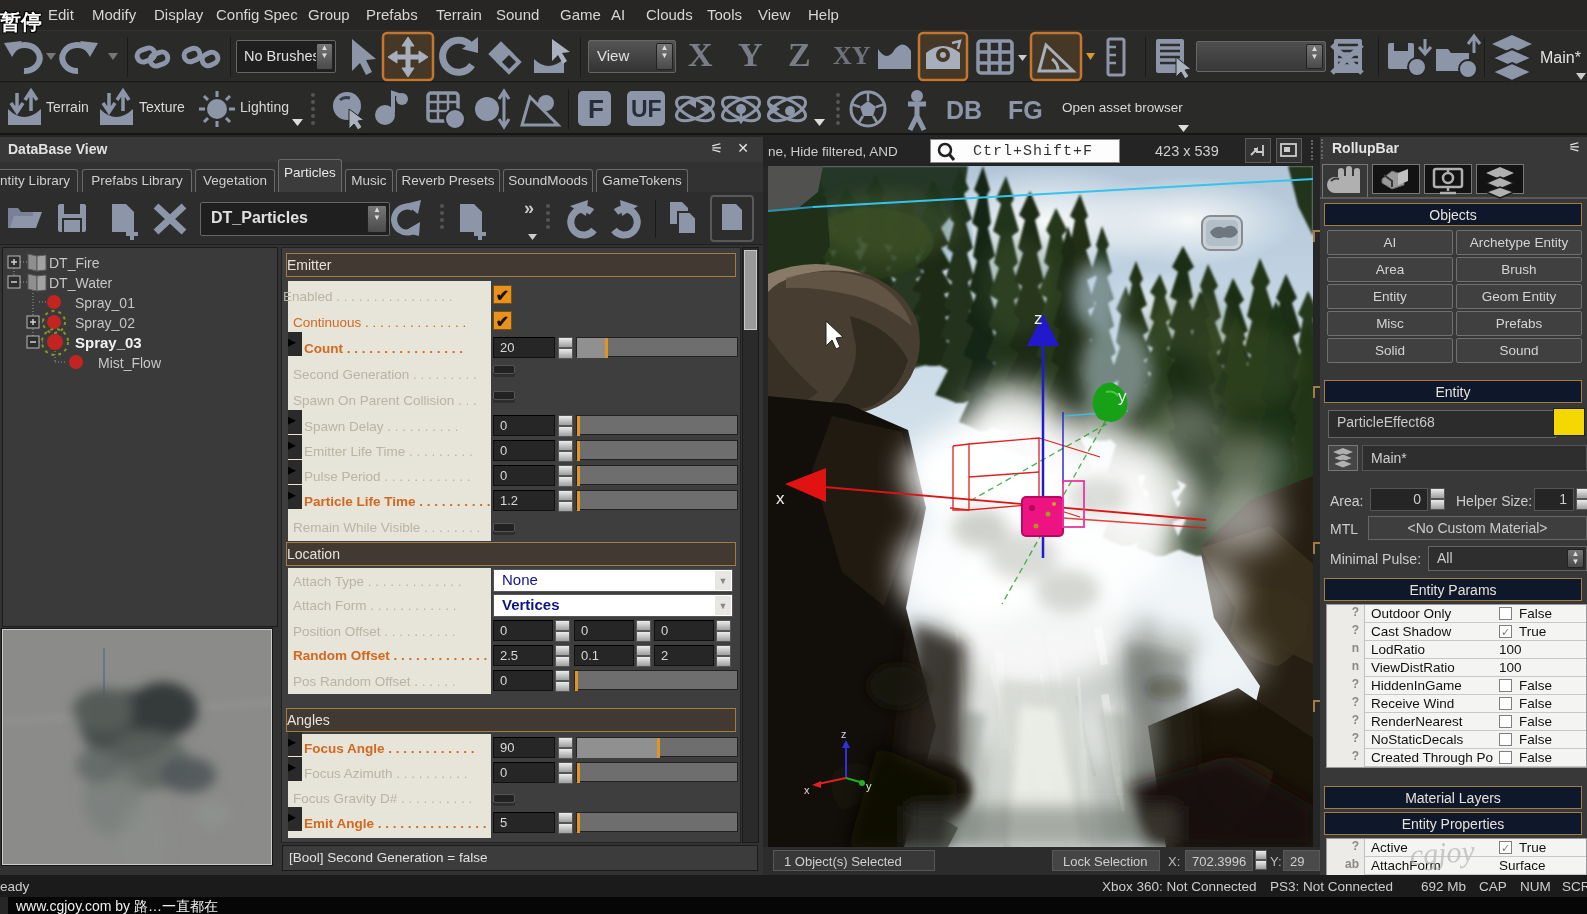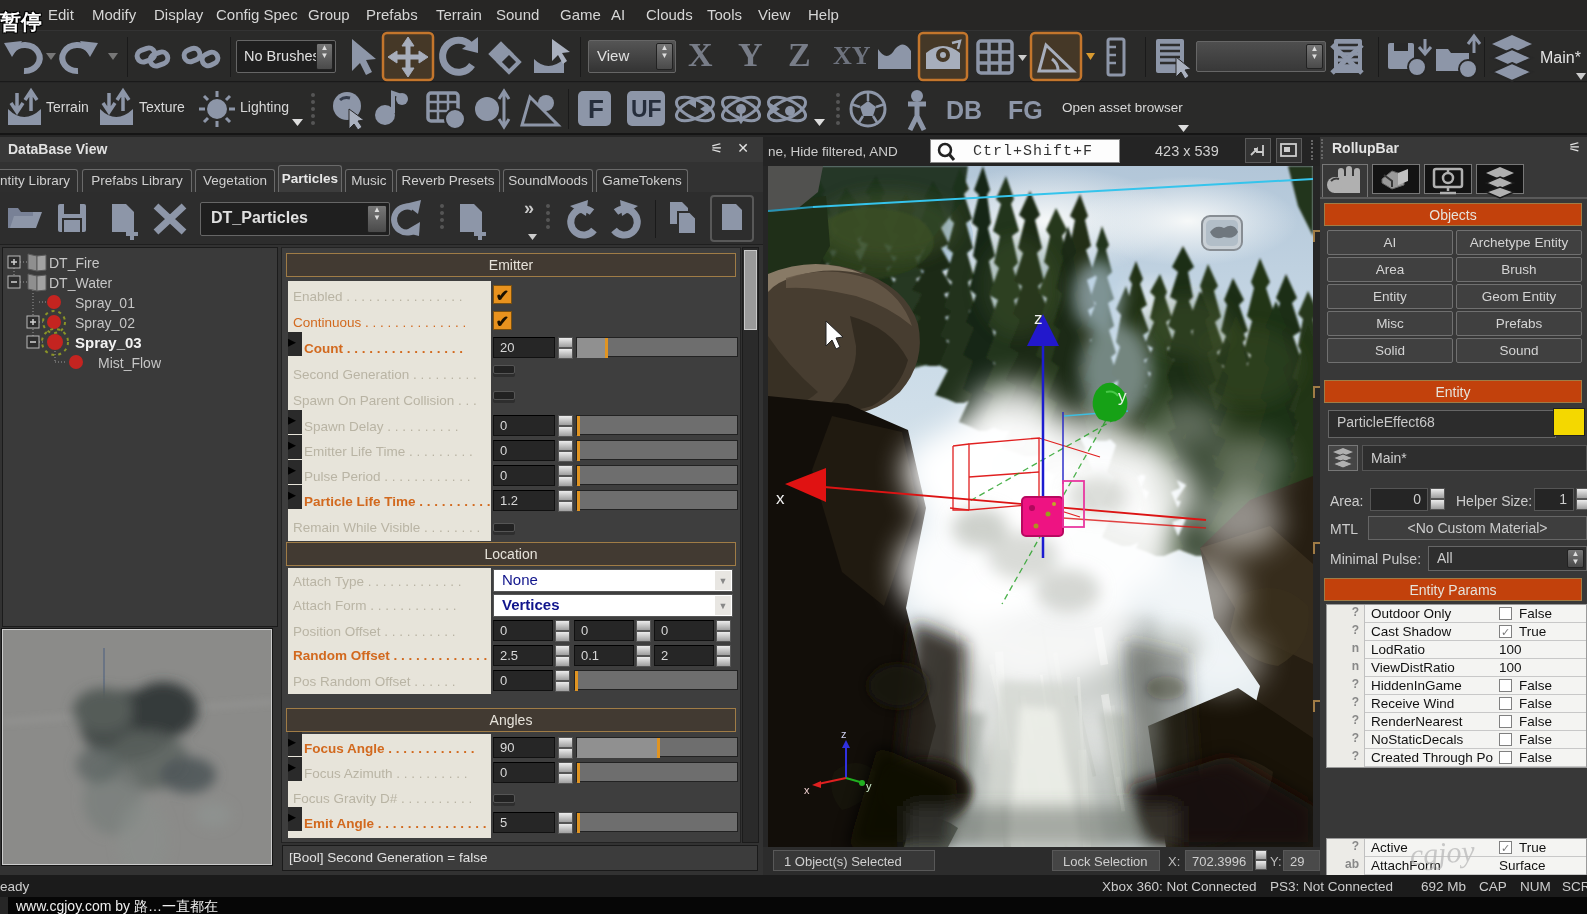--- a/index.html
+++ b/index.html
@@ -26,29 +26,29 @@
   border:1px solid #222; border-radius:2px; color:#ddd; font-size:8px; text-align:center; line-height:8px; }
 .tbtext { position:absolute; color:#d8d8d8; font-size:14px; }
 
 
 #dbpanel { position:absolute; top:137px; left:0; width:763px; height:738px; background:#323232; }
 #dbtitle { position:absolute; top:0; left:0; width:763px; height:25px; background:#383838;
   color:#e2e2e2; font-size:14px; font-weight:bold; }
 #dbtabs { position:absolute; top:28px; left:0; width:763px; height:27px; }
 .tab { position:absolute; bottom:0; height:23px; background:#2e2e2e; border:1px solid #6a6a6a; border-bottom:none;
   border-radius:3px 3px 0 0; color:#cfcfcf; font-size:13.5px; text-align:center; padding-top:3px; }
-.tabsel { height:27px; background:#3c3c3c; color:#e8e8e8; padding-top:5px; z-index:5;font-weight:bold; }
+.tabsel { height:33px; background:#3c3c3c; color:#e8e8e8; padding-top:5px; z-index:5; }
 #dbtoolbar { position:absolute; top:55px; left:0; width:763px; height:53px; background:#2d2d2d; border-bottom:1px solid #1f1f1f;}
 #dbtree { position:absolute; top:110px; left:2px; width:276px; height:380px; background:#3a3a3a; border:1px solid #1b1b1b; }
 .trow { position:absolute; color:#c6c6c6; font-size:14px; height:20px; }
 #dbpreview { position:absolute; top:492px; left:2px; width:270px; height:236px; background:#8b8b89; border:1px solid #cccccc; outline:1px solid #151515; overflow:hidden; }
 #dbparams { position:absolute; top:110px; left:281px; width:460px; height:596px; background:#3e3e3e; border:1px solid #222; }
 #dbscroll { position:absolute; top:110px; left:742px; width:17px; height:596px; background:#2a2a2a; border:1px solid #1b1b1b; }
 .sechdr { position:absolute; left:4px; right:4px; height:24px; background:#423a32; border:1px solid #a07c46;
-  color:#e6e2da; font-size:14px; text-align:center; padding-top:3px; }
+  color:#e6e2da; font-size:14px; text-align:left; padding-top:3px; }
 .plabelbg { position:absolute; background:#e7e4da; }
 .plabel { position:absolute; font-size:13.5px; color:#b9b4a4; white-space:nowrap; overflow:hidden; }
 .plabel.on { color:#d2691e; }
 .pfield { position:absolute; background:#262626; border:1px solid #111; border-top:1px solid #000;
   color:#d8d8d8; font-size:13px; padding:2px 0 0 6px; }
 .pspin { position:absolute; width:15px; }
 .pspin div { position:absolute; left:0; width:15px; height:11px; background:linear-gradient(#ececec,#9f9f9f);
   border:1px solid #555; }
 .pslider { position:absolute; height:20px; background:#6e6e6e; border:1px solid #222; }
 .pmark { position:absolute; top:0; width:3px; height:20px; background:#e09422; }
@@ -63,21 +63,21 @@
 
 #vphead { position:absolute; top:137px; left:763px; width:557px; height:29px; background:#242424; color:#cccccc; font-size:13.5px; }
 #vp { position:absolute; top:166px; left:768px; width:545px; height:681px; background:#888; overflow:hidden; }
 #vpbottom { position:absolute; top:847px; left:763px; width:557px; height:28px; background:#2c2c2c; }
 .vbox { position:absolute; background:#383838; border:1px solid #585858; color:#cfcfcf; font-size:13px; }
 
 
 #rollup { position:absolute; top:137px; left:1320px; width:267px; height:738px; background:#383838; }
 #rolltitle { position:absolute; top:0; left:0; width:267px; height:24px; color:#e4e4e4; font-size:14px; font-weight:bold; }
 .rtab { position:absolute; top:27px; width:48px; height:30px; background:#131313; border:1px solid #777; }
-.rollhdr { position:absolute; left:4px; width:258px; height:23px; background:#c2410c; border:1px solid #a07c46;
+.rollhdr { position:absolute; left:4px; width:258px; height:23px; background:#0f172a; border:1px solid #a07c46;
   color:#e6e2da; font-size:14px; text-align:center; padding-top:3px; }
 .rbtn { position:absolute; width:126px; height:25px; background:#404040; border:1px solid #707070; border-radius:2px;
   color:#d4d4d4; font-size:13.5px; text-align:center; padding-top:4px; }
 .grid { position:absolute; background:#f4f4f2; border:1px solid #999; }
 .grow { position:absolute; left:0; width:100%; height:18px; border-bottom:1px solid #c8c8c8; color:#111; font-size:13.5px; }
 .gut { position:absolute; left:0; top:0; width:38px; height:18px; background:#ecebe7; border-right:1px solid #c0c0c0;
   color:#888; text-align:right; padding-right:5px; font-weight:bold; font-size:12px;}
 .gname { position:absolute; left:44px; top:1px; }
 .gval { position:absolute; left:172px; top:1px; }
 .cbx { position:absolute; width:13px; height:13px; border:1px solid #808080; background:#fff; top:2px; }
@@ -445,21 +445,21 @@
       <ellipse cx="140" cy="210" rx="25" ry="40" fill="#8a908c" opacity="0.6"></ellipse>
       <ellipse cx="95" cy="135" rx="22" ry="18" fill="#606866" opacity="0.85"></ellipse>
       <ellipse cx="210 " cy="185" rx="18" ry="12" fill="#8e9492" opacity="0.7"></ellipse>
     </g>
   </svg>
   </div>
   <div id="dbparams">
 
     <div class="sechdr" style="top:5px">Emitter</div>
     <div class="plabelbg" style="left:6px;top:33px;width:203px;height:260px"></div>
-    <span class="plabel" style="left:11px;top:41px">Enabled . . . . . . . . . . . . . . . .</span>
+    <span class="plabel" style="left:1px;top:41px">Enabled . . . . . . . . . . . . . . . .</span>
     <span class="plabel on" style="left:11px;top:67px">Continuous . . . . . . . . . . . . . .</span>
     <div class="parrow" style="left:6px;top:84px">▸</div>
     <span class="plabel on" style="left:22px;top:93px;font-weight:bold">Count . . . . . . . . . . . . . . . .</span>
     <span class="plabel" style="left:11px;top:119px">Second Generation . . . . . . . . .</span>
     <span class="plabel" style="left:11px;top:145px">Spawn On Parent Collision . . .</span>
     <div class="parrow" style="left:6px;top:162px">▸</div>
     <span class="plabel" style="left:22px;top:171px">Spawn Delay . . . . . . . . . .</span>
     <div class="parrow" style="left:6px;top:187px">▸</div>
     <span class="plabel" style="left:22px;top:196px">Emitter Life Time . . . . . . . . .</span>
     <div class="parrow" style="left:6px;top:212px">▸</div>
@@ -1005,20 +1005,22 @@
           <div class="cbx" style="left:172px"></div>
           <span class="gval" style="left:192px">False</span>
         </div>
     <div class="grow" style="top:144px">
           <div class="gut">?</div>
           <span class="gname">Created Through Po</span>
           <div class="cbx" style="left:172px"></div>
           <span class="gval" style="left:192px">False</span>
         </div>
   </div>
+  <div class="rollhdr" style="top:649px">Material Layers</div>
+  <div class="rollhdr" style="top:675px">Entity Properties</div>
   <div class="grid" style="left:6px;top:701px;width:261px;height:37px">
     <div class="grow" style="top:0">
           <div class="gut">?</div>
           <span class="gname">Active</span>
           <div class="cbx" style="left:172px;color:#777;font-size:11px;line-height:12px;text-align:center">✓</div>
           <span class="gval" style="left:192px">True</span>
         </div>
     <div class="grow" style="top:18px">
           <div class="gut">ab</div>
           <span class="gname">AttachForm</span>

